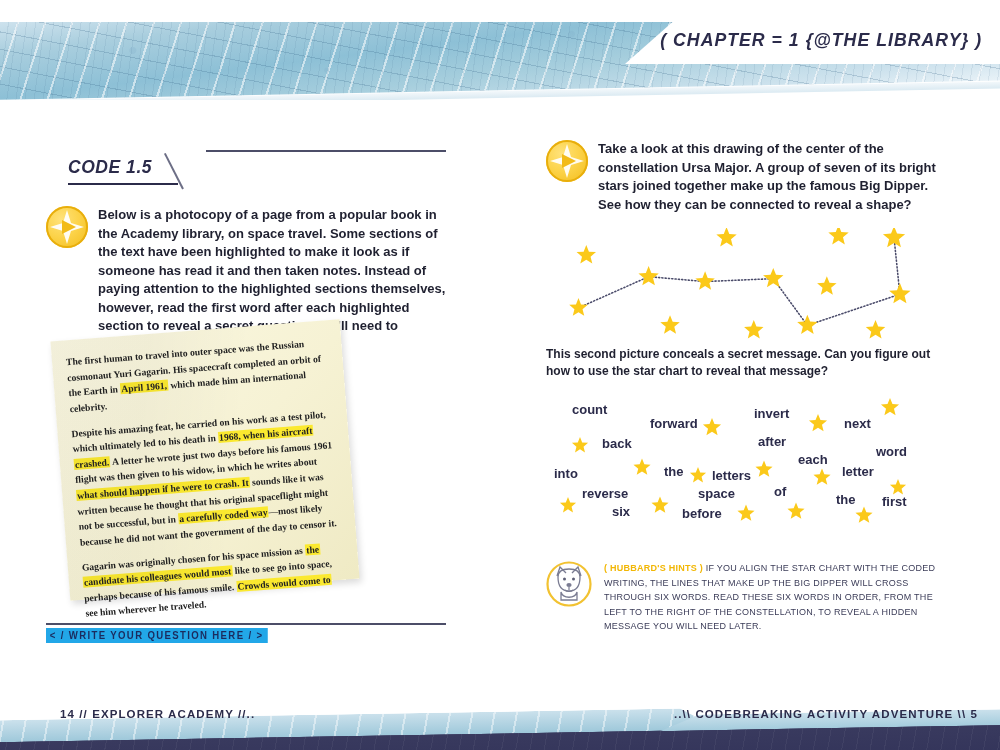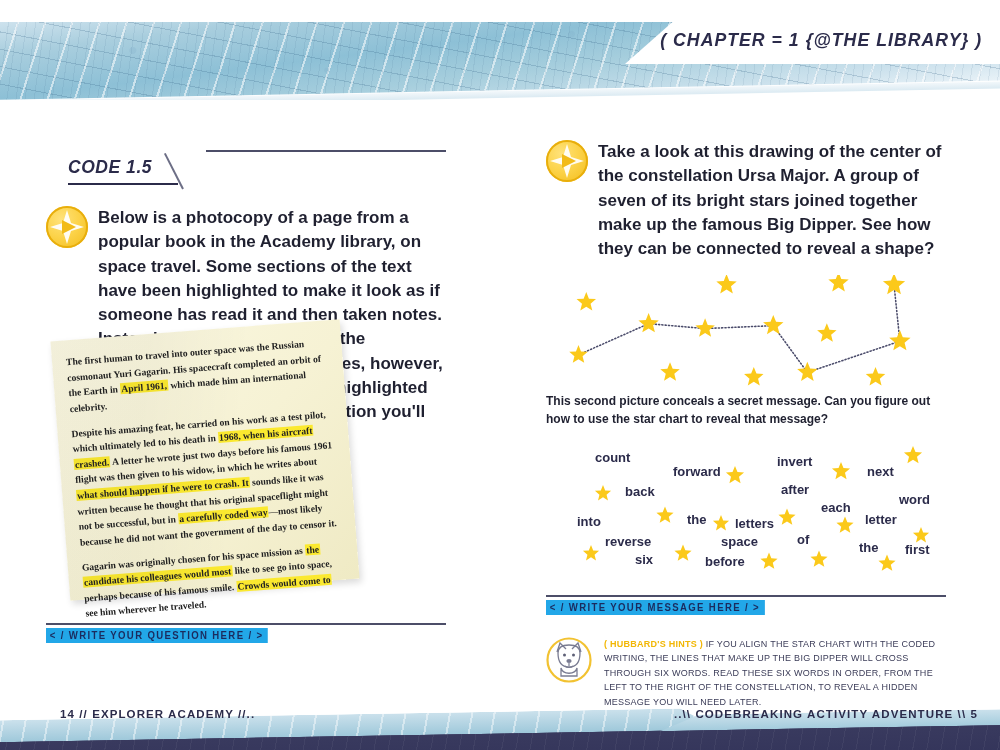--- a/index.html
+++ b/index.html
@@ -136,21 +136,21 @@
     position:absolute;left:160px;top:-2px;right:0;height:2px;background:#4c4e68;
   }
 
   
   .badge-block{position:relative;margin-top:12px;padding-left:52px;min-height:60px;}
   .badge{
     position:absolute;left:0;top:0;width:42px;height:42px;border-radius:50%;
     background:radial-gradient(circle at 36% 32%,#ffe27a 0%,#fcd34a 45%,#f2bb18 100%);
   }
   .badge svg{position:absolute;left:0;top:0;}
-  .badge-text{font-size:17px;line-height:1.43;font-weight:bold;color:#1f2030;}
+  .badge-text{font-size:13px;line-height:1.43;font-weight:bold;color:#1f2030;}
 
   
   .photocopy{
     position:absolute;left:60px;top:330px;width:290px;height:260px;
     background:linear-gradient(135deg,#fbf8e2 0%,#f6f2d4 55%,#efeac4 100%);
     transform:rotate(-4.4deg);
     box-shadow:2px 4px 7px rgba(0,0,0,.14);
     padding:14px 16px 10px 14px;
     box-sizing:border-box;
   }
@@ -175,21 +175,21 @@
     font-family:"Liberation Sans Narrow","Liberation Sans",sans-serif;
     font-weight:bold;font-style:normal;font-size:10px;letter-spacing:1.4px;
     padding:2px 5px 2px 4px;white-space:nowrap;
     transform:scaleX(.96);transform-origin:left center;
   }
 
   
   .starfield{position:relative;width:400px;}
   .starfield svg{display:block;}
 
-  .word-grid{position:relative;width:400px;height:145px;margin-left:23px;}
+  .word-grid{position:relative;width:400px;height:145px;}
   .word{
     position:absolute;font-size:13px;font-weight:600;color:#2b2b4a;white-space:nowrap;
   }
 
   
   .hint{position:relative;margin-top:22px;padding-left:58px;min-height:52px;}
   .hint-dog{position:absolute;left:0;top:0;width:46px;height:46px;}
   .hint-text{
     font-family:"Liberation Sans Narrow","Liberation Sans",sans-serif;
     font-size:9.3px;line-height:1.56;letter-spacing:.25px;color:#3a3b57;
@@ -321,24 +321,20 @@
           <div class="word" style="left: 36px; top: 92px;">reverse</div>
           <div class="word" style="left: 152px; top: 92px;">space</div>
           <div class="word" style="left: 228px; top: 90px;">of</div>
           <div class="word" style="left: 290px; top: 98px;">the</div>
           <div class="word" style="left: 336px; top: 100px;">first</div>
           <div class="word" style="left: 66px; top: 110px;">six</div>
           <div class="word" style="left: 136px; top: 112px;">before</div>
         </div>
     </div>
 
-    <div class="answer-bar" style="margin-top:8px;">
-      <div class="rule"></div>
-      <div class="answer-chip">&lt; / WRITE YOUR MESSAGE HERE / &gt;</div>
-    </div>
 
     <div class="hint">
       <div class="hint-dog">
         <svg width="46" height="46" viewBox="0 0 46 46">
           <circle cx="23" cy="23" r="21.5" fill="none" stroke="#f2c231" stroke-width="2.2"></circle>
           <path d="M11 15 L14 6 L20 12 M35 15 L32 6 L26 12" fill="none" stroke="#7a7c92" stroke-width="1.3"></path>
           <path d="M12 16 C12 9 18 8 23 8 C28 8 34 9 34 16 C34 24 31 30 23 30 C15 30 12 24 12 16 Z" fill="none" stroke="#7a7c92" stroke-width="1.3"></path>
           <circle cx="18.5" cy="18" r="1.5" fill="#5e6076"></circle>
           <circle cx="27.5" cy="18" r="1.5" fill="#5e6076"></circle>
           <ellipse cx="23" cy="24" rx="2.6" ry="2" fill="#7a7c92"></ellipse>

